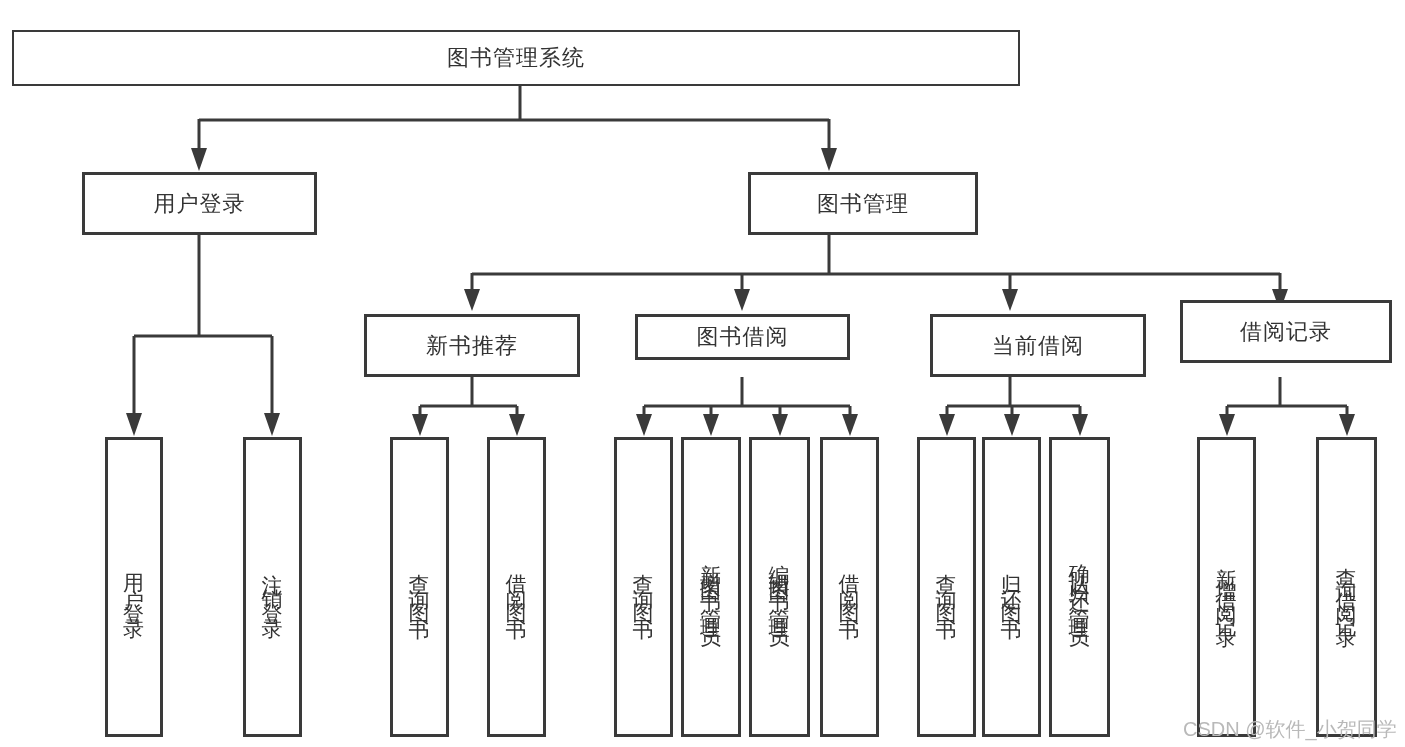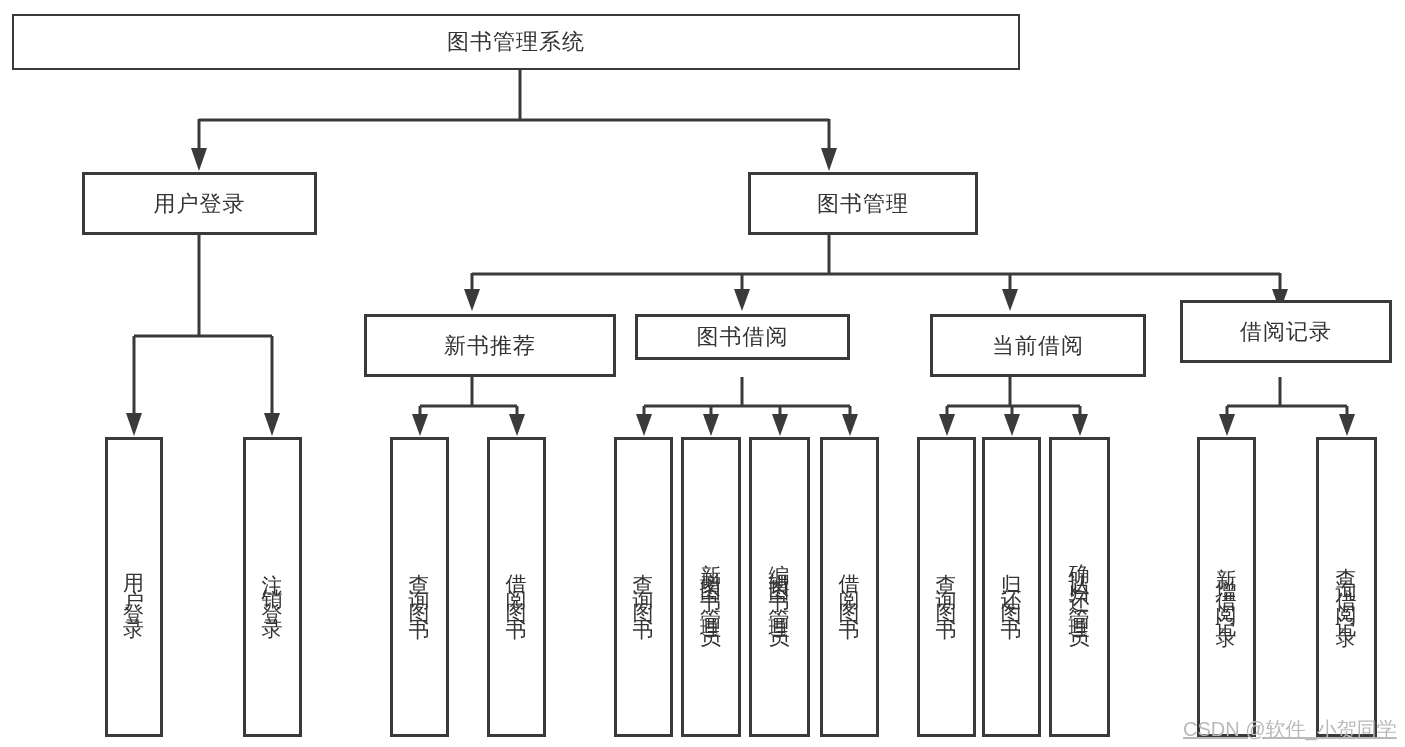--- a/index.html
+++ b/index.html
@@ -50,21 +50,20 @@
   .vtext.s6 { letter-spacing: 12px; }   
   .vtext.s9 { letter-spacing: 9px; }    
   .watermark {
     position: absolute;
     left: 1183px;
     top: 716px;
     z-index: 5;
     color: #b9b9b9;
     font-size: 20px;
     white-space: nowrap;
-    text-decoration: underline;
   }
 </style>
 </head>
 <body>
 
 <div class="canvas">
 
   <svg class="wires" viewBox="0 0 1405 747" xmlns="http://www.w3.org/2000/svg">
     <g stroke="#3a3a3a" stroke-width="3" fill="none">
 
@@ -105,32 +104,32 @@
 
       <path d="M939 414 L955 414 L947 436 Z"></path>
       <path d="M1004 414 L1020 414 L1012 436 Z"></path>
       <path d="M1072 414 L1088 414 L1080 436 Z"></path>
 
       <path d="M1219 414 L1235 414 L1227 436 Z"></path>
       <path d="M1339 414 L1355 414 L1347 436 Z"></path>
     </g>
   </svg>
 
-  <div class="box h root" style="left:12px; top:14px; width:1008px; height:56px;">
+  <div class="box h root" style="left:12px; top:30px; width:1008px; height:56px;">
     <span>图书管理系统</span>
   </div>
 
   <div class="box h" style="left:82px; top:172px; width:235px; height:63px;">
     <span>用户登录</span>
   </div>
   <div class="box h" style="left:748px; top:172px; width:230px; height:63px;">
     <span>图书管理</span>
   </div>
 
-  <div class="box h" style="left:364px; top:314px; width:252px; height:63px;">
+  <div class="box h" style="left:364px; top:314px; width:216px; height:63px;">
     <span>新书推荐</span>
   </div>
   <div class="box h" style="left:635px; top:314px; width:215px; height:46px;">
     <span>图书借阅</span>
   </div>
   <div class="box h" style="left:930px; top:314px; width:216px; height:63px;">
     <span>当前借阅</span>
   </div>
   <div class="box h" style="left:1172px; top:300px; width:212px; height:63px;margin-left:8px;">
     <span>借阅记录</span>

